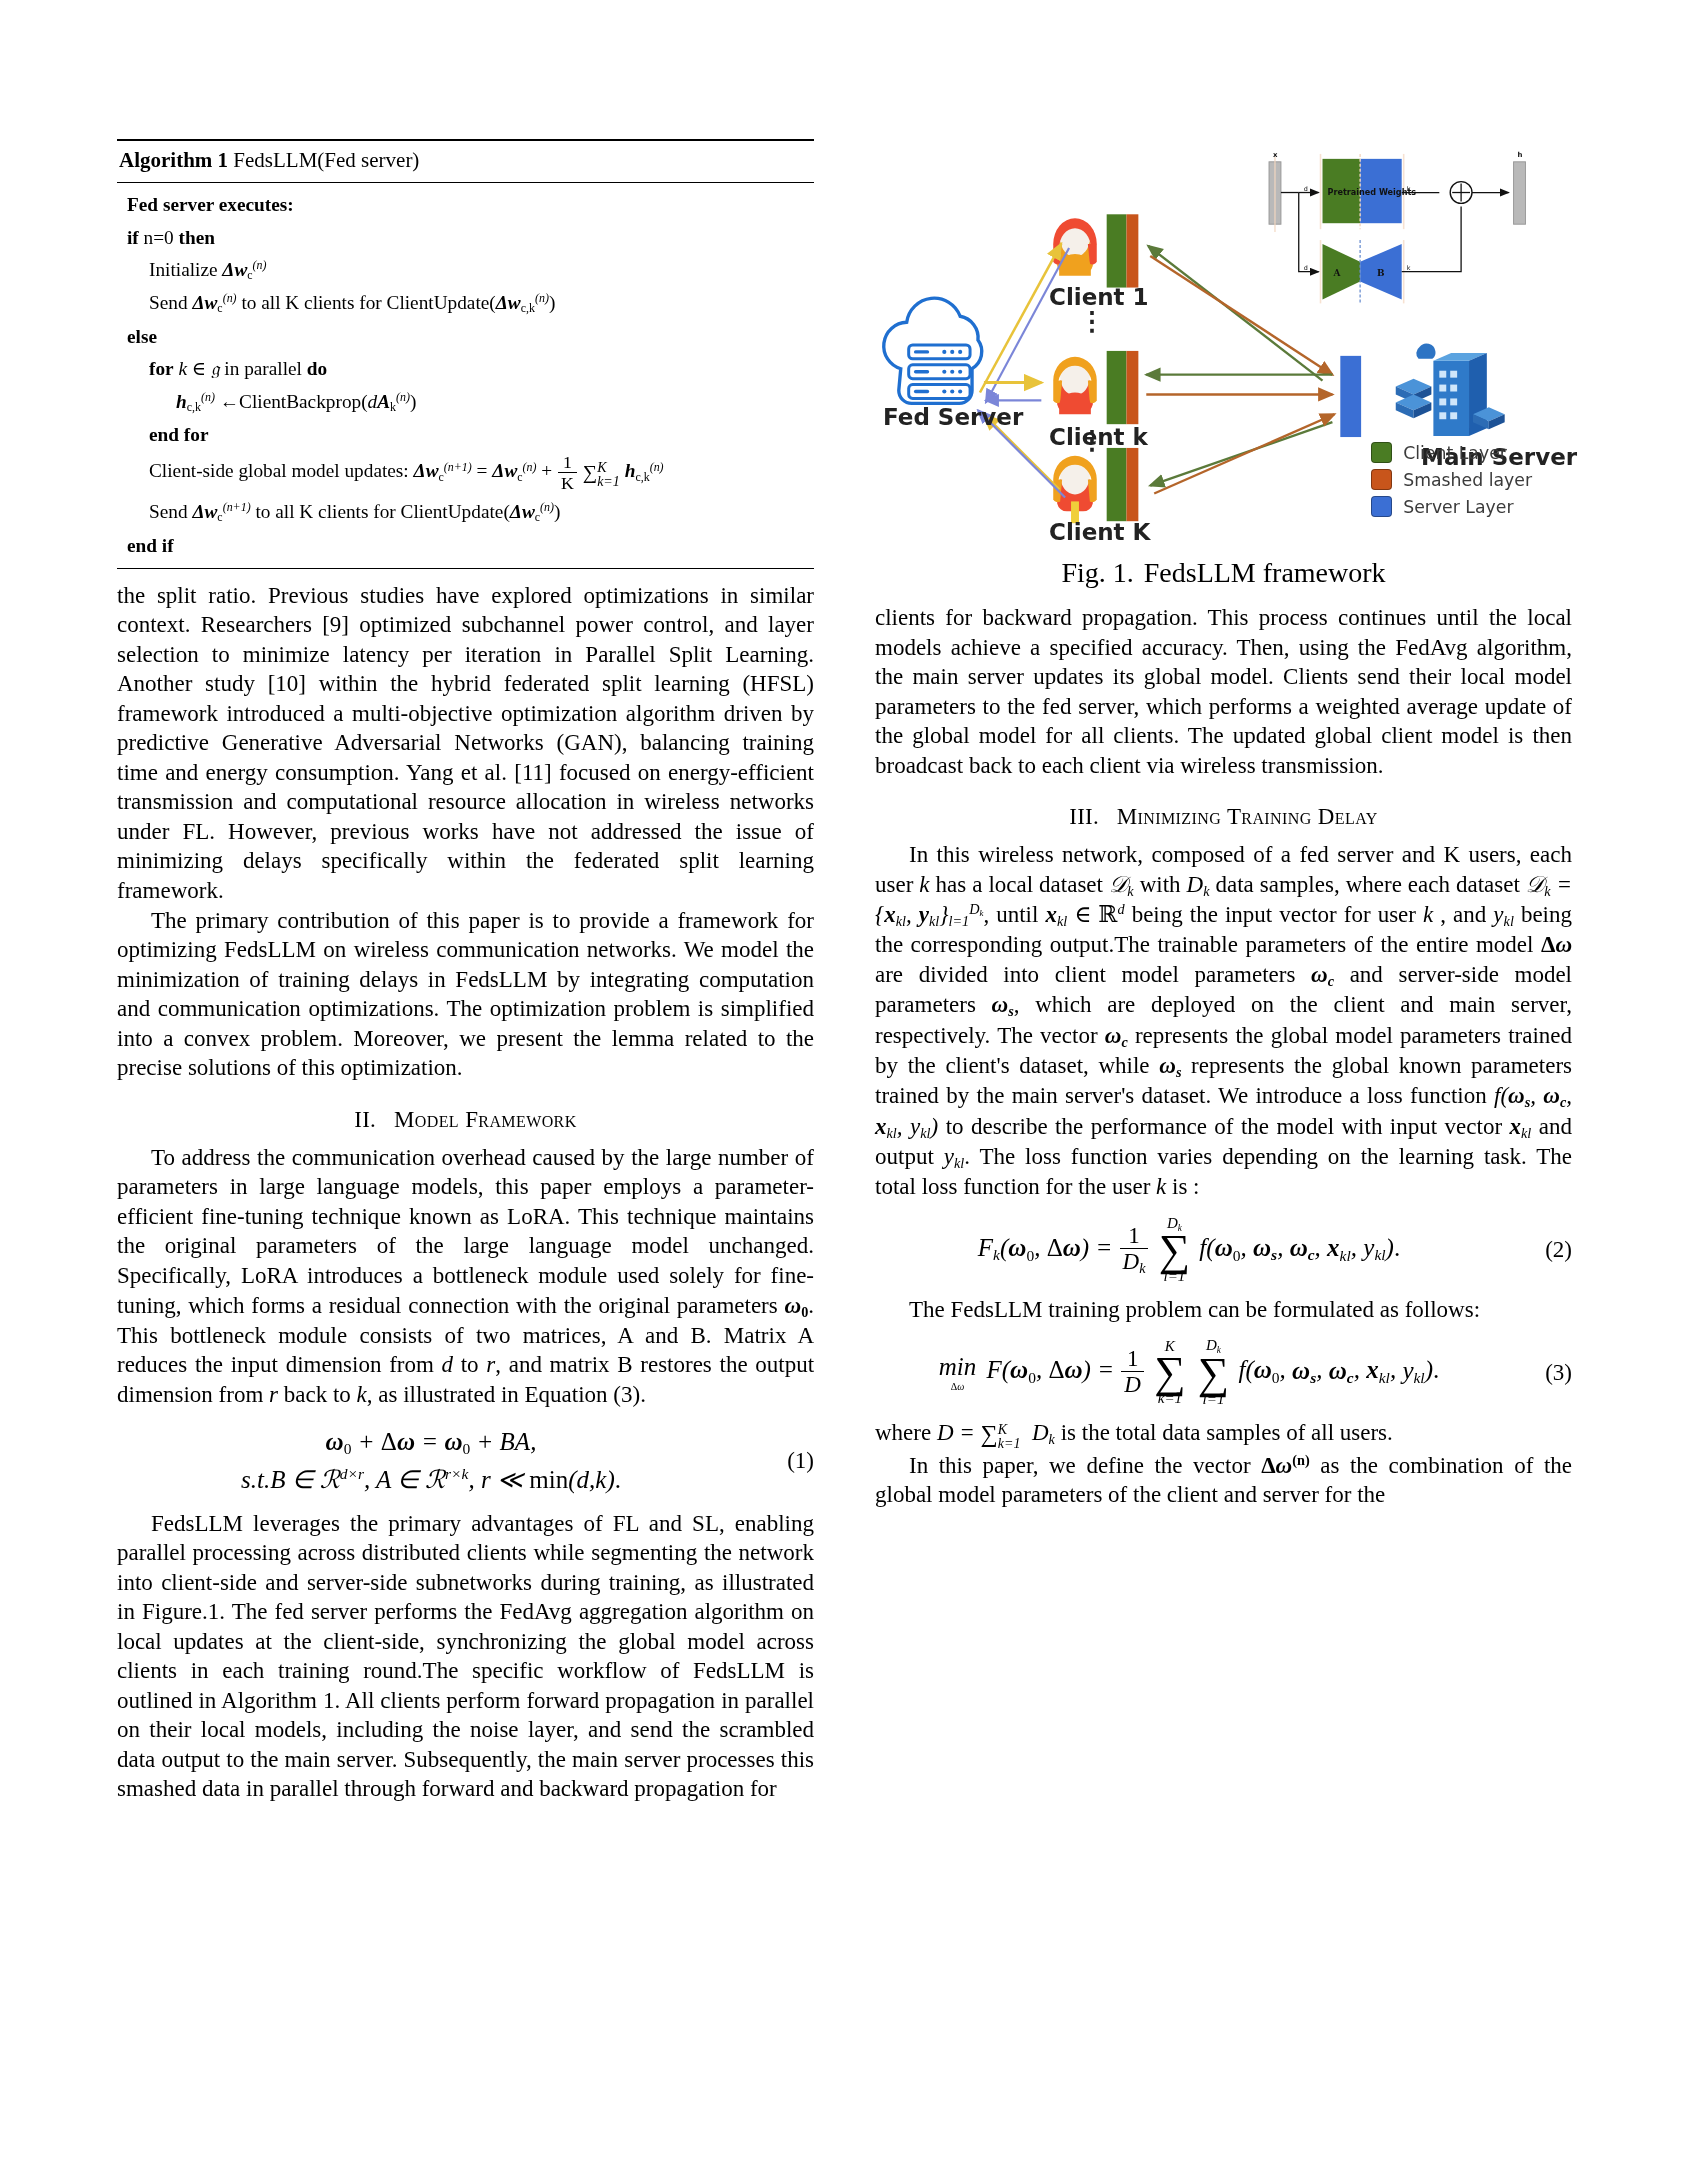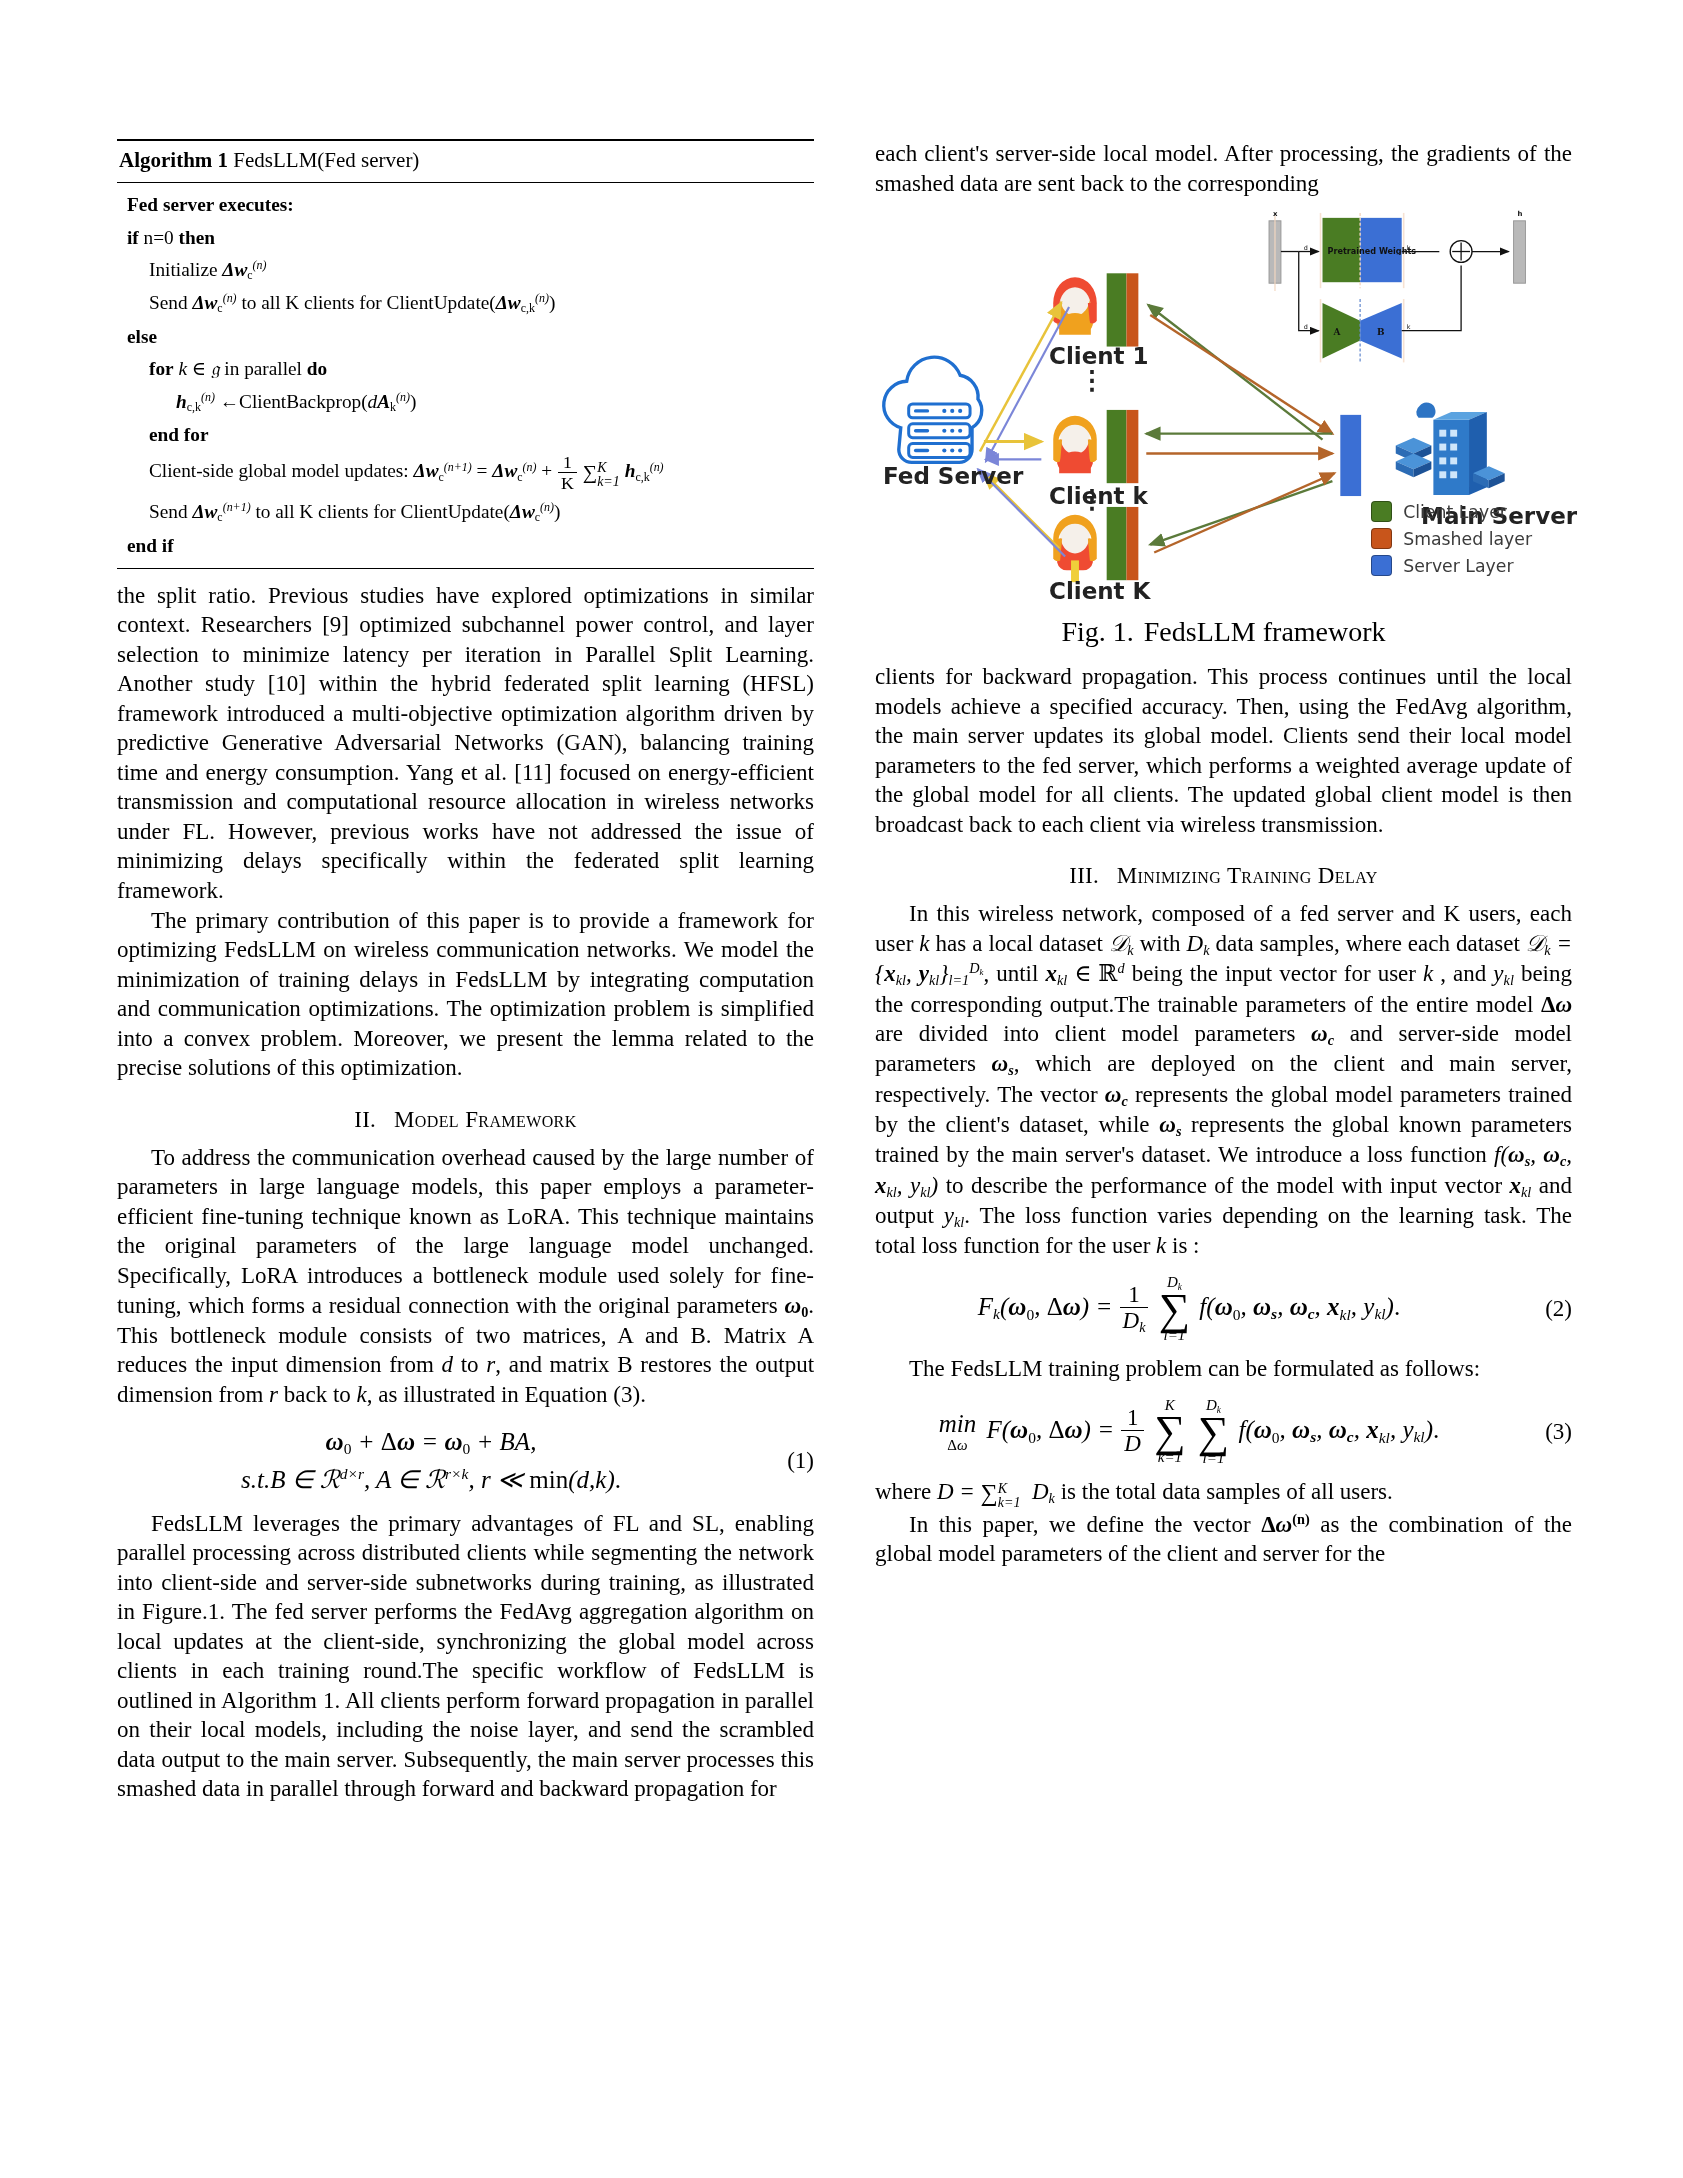--- a/index.html
+++ b/index.html
@@ -145,21 +145,21 @@
     line-height: 0.82;
     font-style: normal;
   }
   .minop {
     display: inline-block;
     vertical-align: middle;
     text-align: center;
     margin-right: 4px;
   }
   .minop .mn { display:block; font-style: italic; font-size: 1em; line-height:1.05;}
-  .minop .sb { display:block; font-style: italic; font-size: 15px; line-height:1.1;}
+  .minop .sb { display:block; font-style: italic; font-size: 10px; line-height:1.1;}
 
   .inlinesum {
     display: inline-block;
     vertical-align: middle;
     text-align: left;
     font-style: normal;
   }
   .inlinesum .s { font-size: 1.05em; }
   .inlinesum .lims {
     display: inline-block;
@@ -280,21 +280,20 @@
         </div>
         <div class="eqnum">(1)</div>
       </div>
 
       <p class="body indent">FedsLLM leverages the primary advantages of FL and SL, enabling parallel processing across distributed clients while segmenting the network into client-side and server-side subnetworks during training, as illustrated in Figure.1. The fed server performs the FedAvg aggregation algorithm on local updates at the client-side, synchronizing the global model across clients in each training round.The specific workflow of FedsLLM is outlined in Algorithm 1. All clients perform forward propagation in parallel on their local models, including the noise layer, and send the scrambled data output to the main server. Subsequently, the main server processes this smashed data in parallel through forward and backward propagation for</p>
 
     </div>
 
     <div class="col">
 
-      <p class="body">each client's server-side local model. After processing, the gradients of the smashed data are sent back to the corresponding</p>
 
       <div class="figure">
         <div class="figcanvas">
 
           <svg width="697" height="396" viewBox="0 0 704 400">
             <defs>
               <marker id="ah-y" markerWidth="7" markerHeight="7" refX="6" refY="3" orient="auto">
                 <path d="M0,0 L7,3 L0,6 z" fill="#e8c33a"></path>
               </marker>
               <marker id="ah-b" markerWidth="7" markerHeight="7" refX="6" refY="3" orient="auto">

